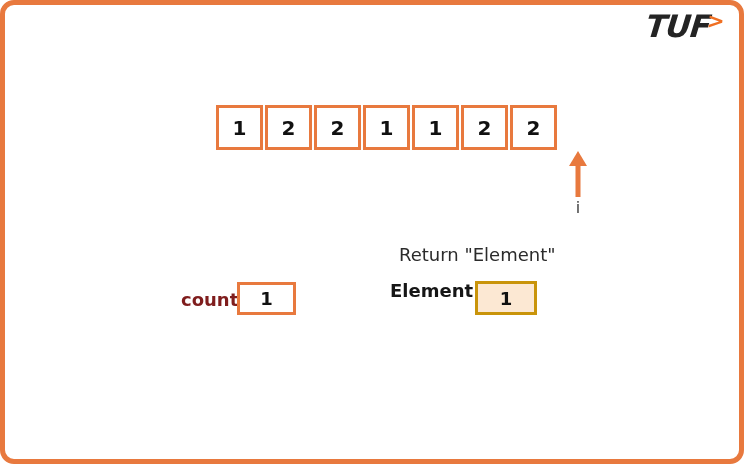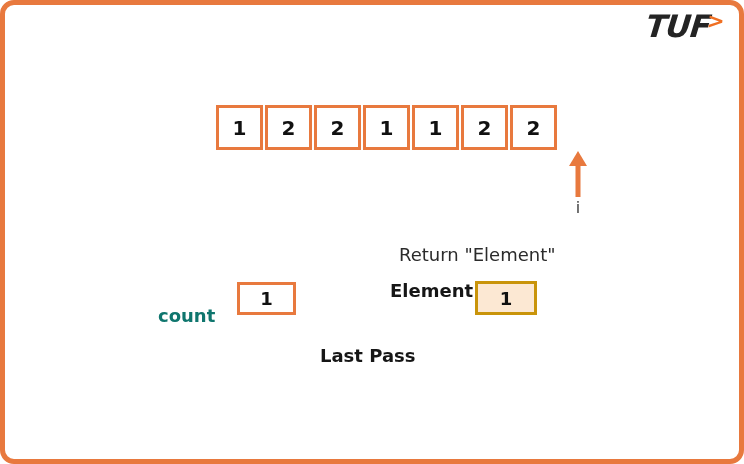--- a/index.html
+++ b/index.html
@@ -36,22 +36,22 @@
     position:absolute; left:560px; top:193px; width:26px;
     text-align:center; font-size:16px; color:#3d3d3d;
   }
   
   .return-text {
     position:absolute; left:394px; top:239px;
     font-size:18px; font-weight:normal; color:#2b2b2b;
   }
   
   .count-label {
-    position:absolute; left:153px; top:284px;
-    font-size:18px; font-weight:bold; color:#0f766e;margin-top:16px;
+    position:absolute; left:176px; top:284px;
+    font-size:18px; font-weight:bold; color:#7f1d1d;
   }
   .count-box {
     position:absolute; left:232px; top:277px; width:59px; height:33px;
     border:3px solid #E8793E; background:#ffffff;
     display:flex; align-items:center; justify-content:center;
     font-weight:bold; font-size:18px; color:#111111;
   }
   
   .element-label {
     position:absolute; left:385px; top:275px;
@@ -96,15 +96,14 @@
   <div class="pointer-label">i</div>
 
   <div class="return-text">Return "Element"</div>
 
   <div class="count-label">count</div>
   <div class="count-box">1</div>
 
   <div class="element-label">Element</div>
   <div class="element-box">1</div>
 
-  <div class="pass-label">Last Pass</div>
 
 </div>
 
 </body></html>

